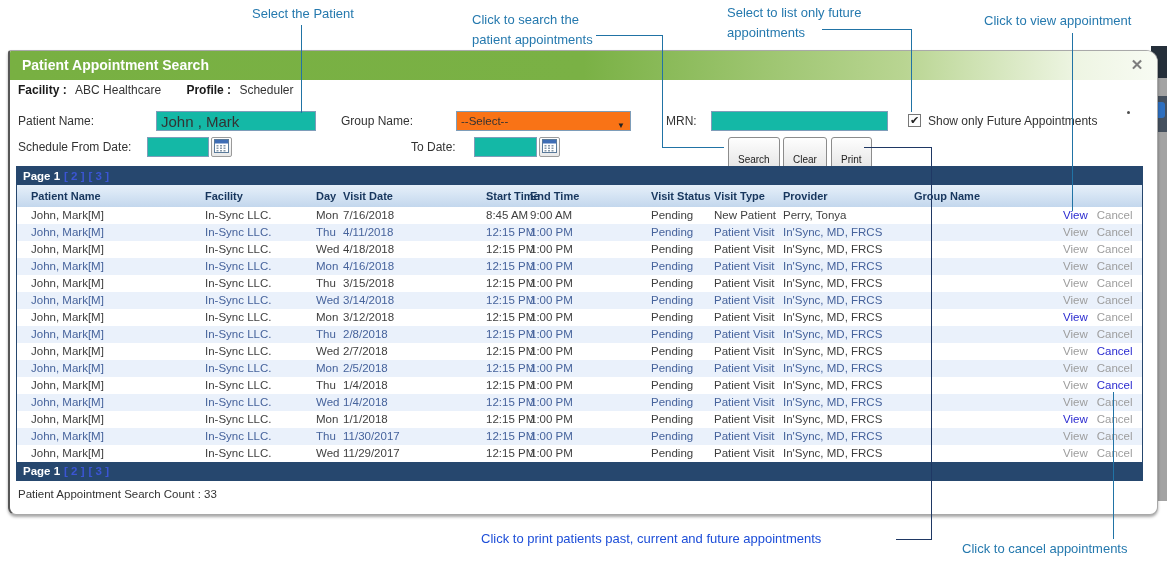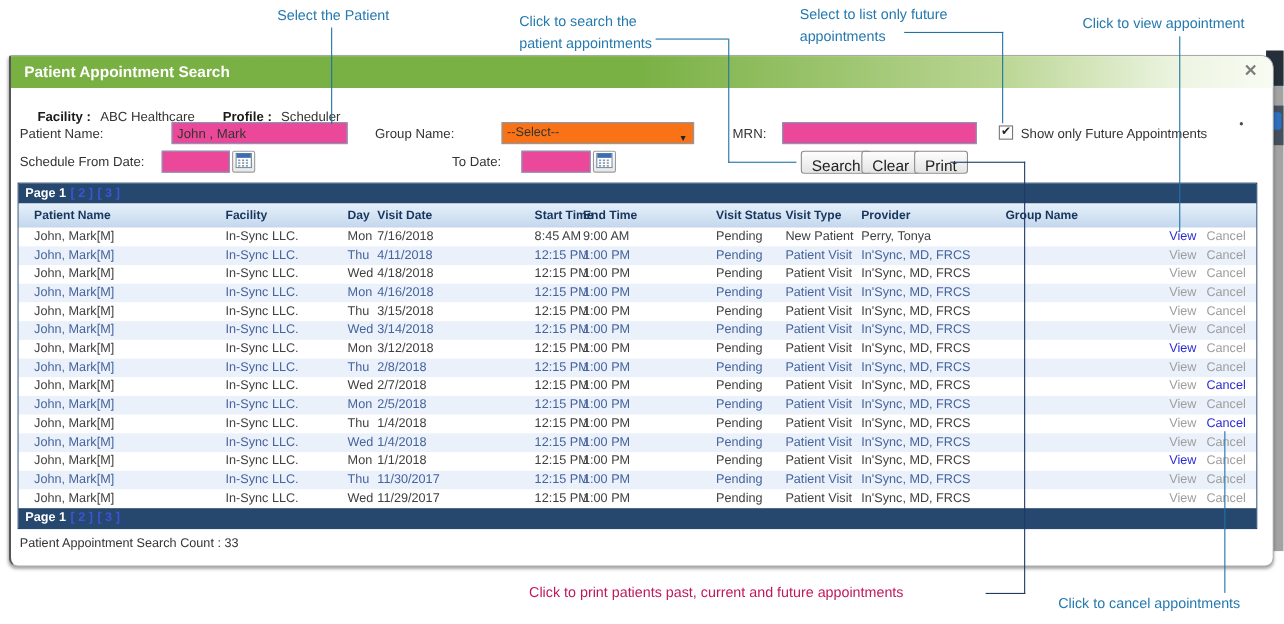--- a/index.html
+++ b/index.html
@@ -9,21 +9,21 @@
     -webkit-font-smoothing:antialiased;
   }
   
   .backdrop{position:absolute;left:1151px;top:46px;width:16px;height:455px;background:#a3a3a3;z-index:1;}
   .backdrop .b1{position:absolute;left:0;top:0;width:16px;height:32px;background:#252f3a;}
   .backdrop .b2{position:absolute;left:0;top:50px;width:16px;height:36px;background:#45505e;}
   .backdrop .b3{position:absolute;left:2px;top:56px;width:12px;height:16px;background:#2e6fbf;border-radius:3px;}
   
   .callout{position:absolute;font-size:13px;color:#2579ae;z-index:60;white-space:nowrap;}
   .callout.wrap{white-space:normal;line-height:20px;}
-  .callout.navy{color:#be185d;}
+  .callout.navy{color:#1d4ed8;}
   .ln{position:absolute;background:#2173a5;z-index:55;}
   .ln.navy{background:#1f3864;}
   .vln{width:1px;}
   .hln{height:1px;}
   .stray-dot{position:absolute;left:1127px;top:111px;width:3px;height:3px;background:#4d4d4d;border-radius:50%;z-index:60;}
   
   .dialog{
     position:absolute;left:8px;top:50px;width:1147px;height:463px;z-index:10;
     background:#fff;border:1px solid #a9a9a9;border-left:2px solid #565656;
     border-radius:3px 12px 8px 8px;box-shadow:0 2px 3px rgba(0,0,0,.35);
@@ -33,36 +33,36 @@
     position:absolute;left:0;top:0;right:0;height:29px;
     background:linear-gradient(to right,#78b042 0%,#7ab145 50%,#b9d592 78%,#eef5e3 93%,#f8fbf3 100%);
   }
   .dlg-title{position:absolute;left:12px;top:0;line-height:29px;color:#ffffff;font-weight:bold;font-size:14px;}
   .dlg-close{position:absolute;right:10px;top:4px;width:20px;height:20px;line-height:20px;text-align:center;
     color:#7d7d7d;font-weight:bold;font-size:15px;cursor:pointer;}
   
   .frm{position:absolute;font-size:12px;color:#333;white-space:nowrap;}
   .lbl-b{font-weight:bold;color:#1a1a1a;}
   .txt-input{
-    position:absolute;height:20px;border:1px solid #7e9db9;background:#ec4899;box-sizing:border-box;
-    font-family:"Liberation Sans",sans-serif;font-size:12px;color:#333;padding:0 4px;outline:none;
+    position:absolute;height:20px;border:1px solid #7e9db9;background:#14b8a6;box-sizing:border-box;
+    font-family:"Liberation Sans",sans-serif;font-size:15px;color:#333;padding:0 4px;outline:none;
   }
   .fake-select{
     position:absolute;height:20px;border:1px solid #7e9db9;background:#f97316;box-sizing:border-box;
     font-size:11.5px;color:#333;line-height:18px;padding-left:4px;cursor:default;
   }
   .fake-select .arrow{position:absolute;right:5px;top:5px;font-size:8px;color:#222;}
   .checkbox{
     position:absolute;width:13px;height:13px;border:1px solid #777;background:#fdfdfd;box-sizing:border-box;
     text-align:center;line-height:11px;font-size:11px;color:#222;cursor:pointer;
   }
   .btn{
     position:absolute;height:21px;box-sizing:border-box;border:1px solid #8c8c8c;border-radius:3px;
     background:linear-gradient(#fefefe,#e4e4e4);font-family:"Liberation Sans",sans-serif;
-    font-size:14px;color:#222;padding:4px 9px;cursor:pointer;
+    font-size:10px;color:#222;padding:16px 9px;cursor:pointer;
   }
   .cal-btn{
     position:absolute;width:21px;height:20px;box-sizing:border-box;border:1px solid #9a9a9a;border-radius:2px;
     background:linear-gradient(#ffffff,#e8e8e8);padding:0;cursor:pointer;
   }
   
   .tbl{position:absolute;left:6px;top:115px;width:1127px;box-sizing:border-box;border:1px solid #26476e;z-index:11;}
   .pgbar{height:18px;background:#26476e;color:#fff;font-size:11.5px;font-weight:bold;line-height:18px;
     padding-left:6px;white-space:nowrap;}
   .pg-link{color:#3b55d4;font-weight:bold;margin-left:4px;cursor:pointer;}
@@ -111,21 +111,21 @@
 <div class="ln navy hln" style="left:896px;top:539px;width:36px;"></div>
 <div class="stray-dot"></div>
 
 <div class="dialog">
 
   <div class="dlg-header">
     <span class="dlg-title">Patient Appointment Search</span>
   </div>
   <span class="dlg-close">✕</span>
 
-  <div class="frm" style="left:8px;top:48px;margin-left:16px;">
+  <div class="frm" style="left:8px;top:32px;">
     <span class="lbl-b">Facility :</span>
     <span style="margin-left:5px;">ABC Healthcare</span>
     <span class="lbl-b" style="margin-left:22px;">Profile :</span>
     <span style="margin-left:5px;">Scheduler</span>
   </div>
 
   <div class="frm" style="left:8px;top:60px;line-height:21px;">Patient Name:</div>
   <input class="txt-input" style="left: 146px; top: 60px; width: 160px;" value="John , Mark">
   <div class="frm" style="left:331px;top:60px;line-height:21px;">Group Name:</div>
   <div class="fake-select" style="left:446px;top:60px;width:175px;">

